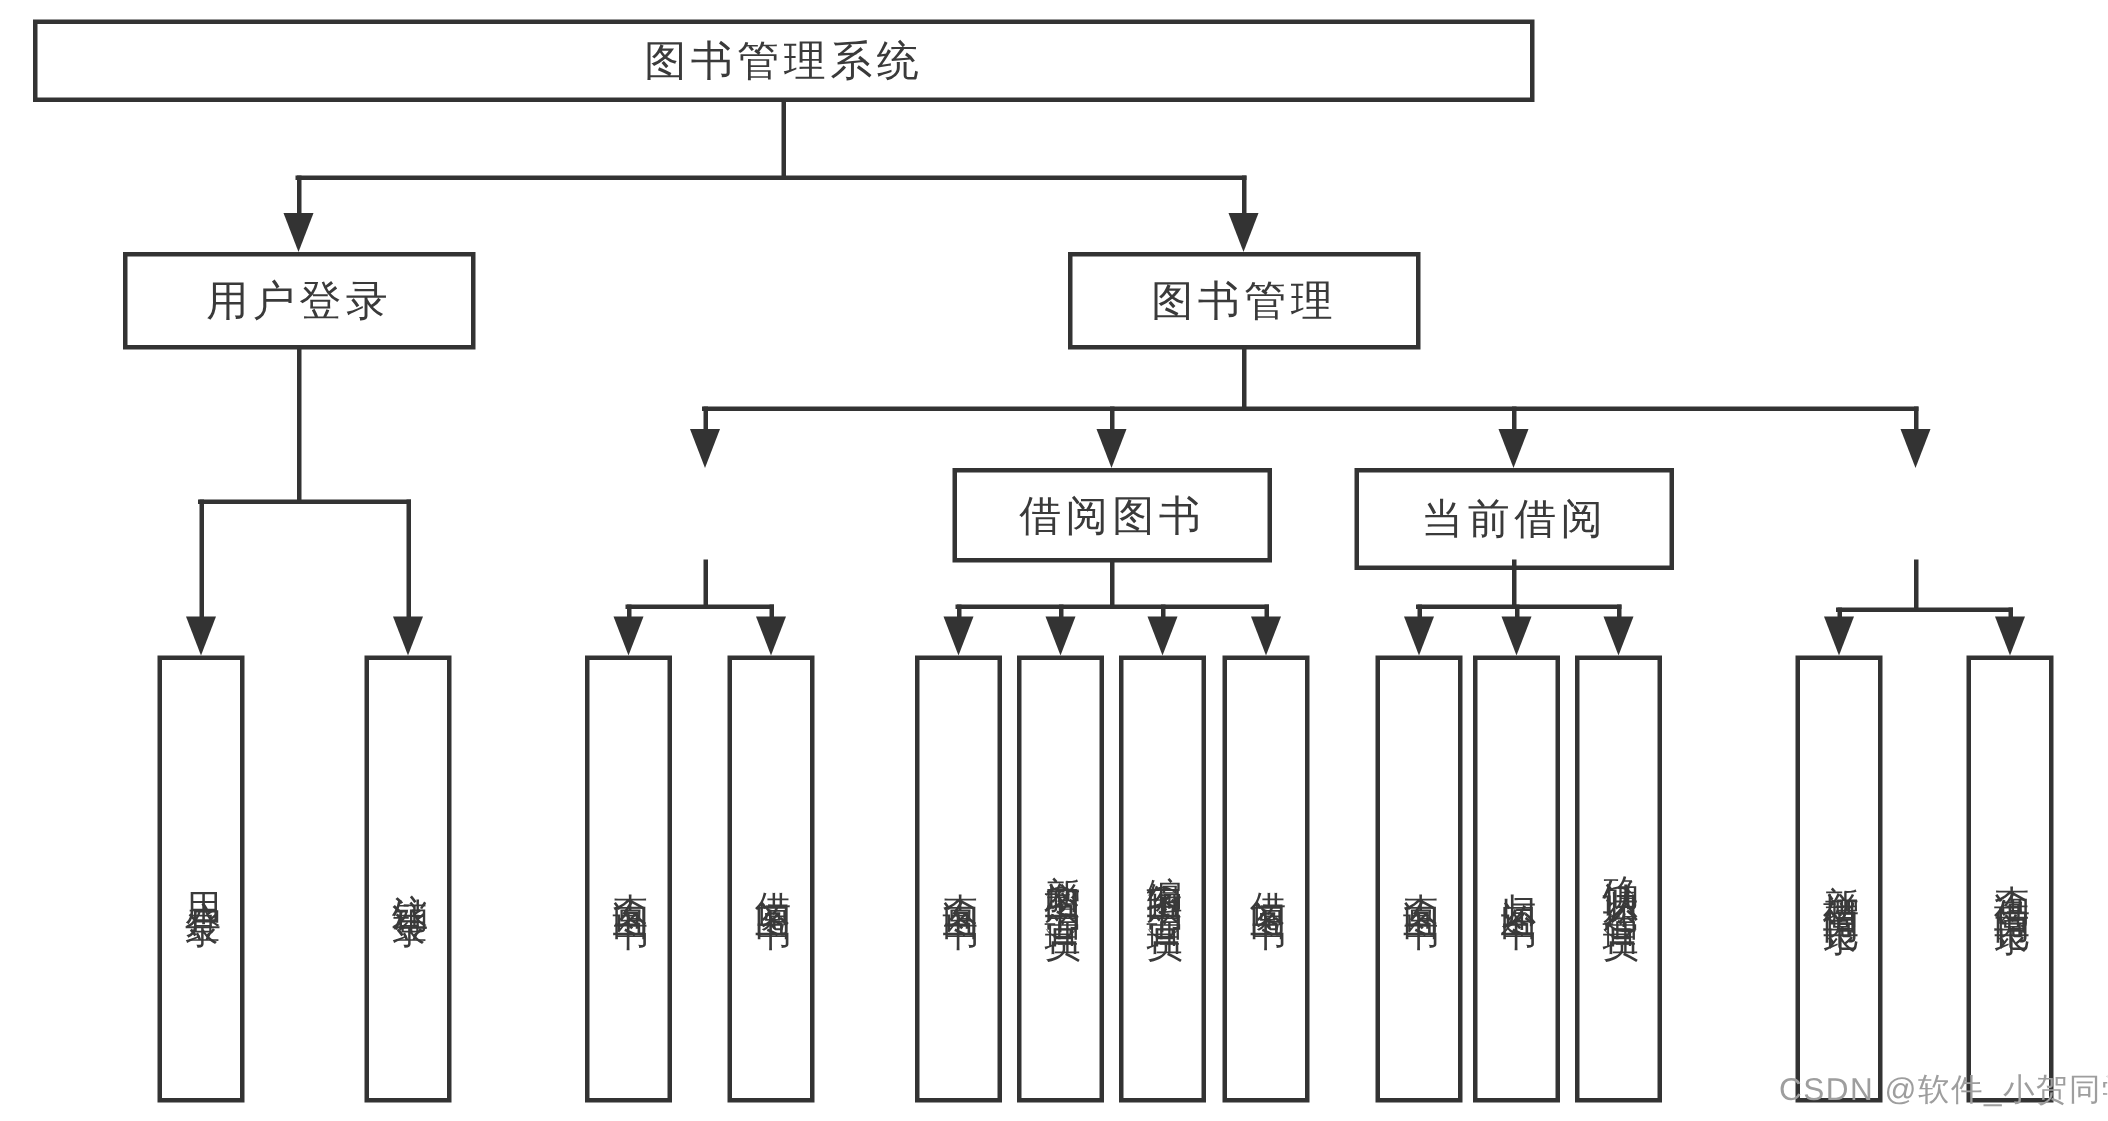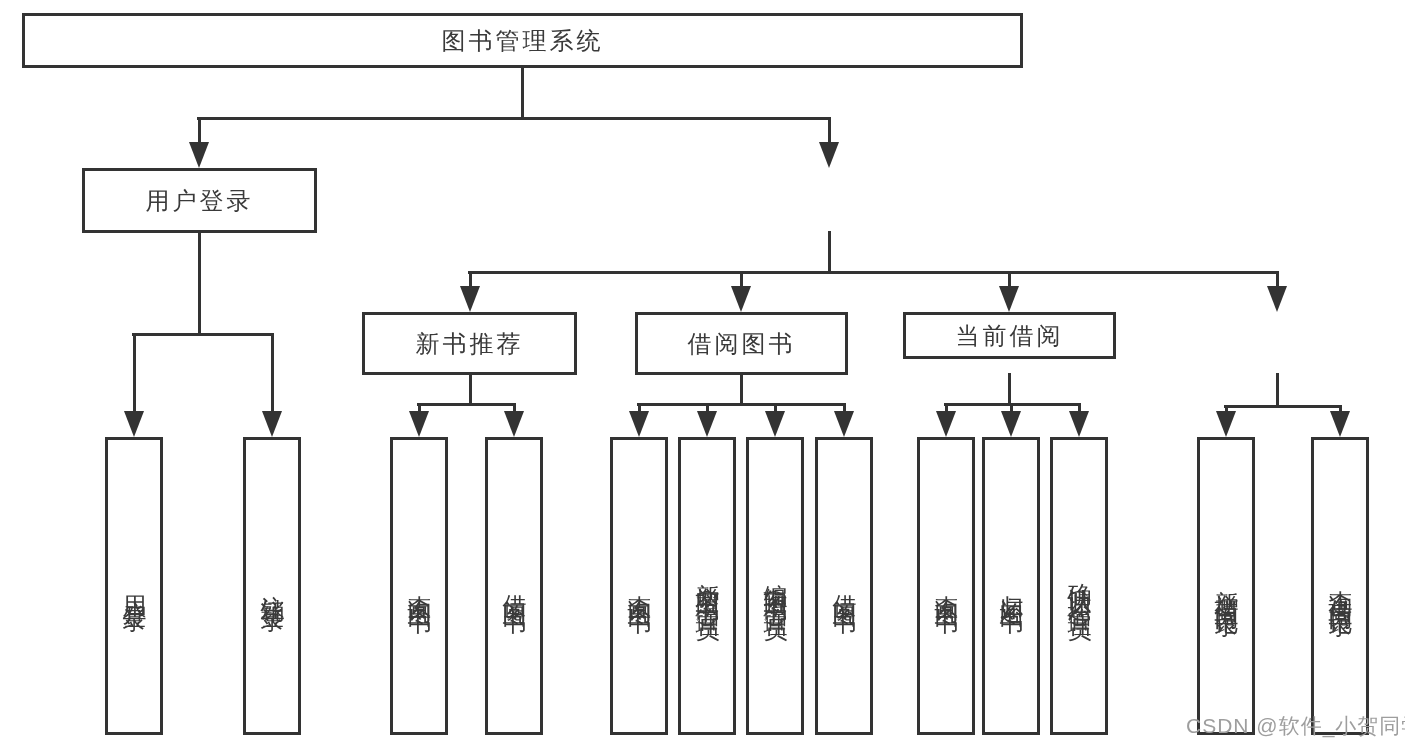--- a/index.html
+++ b/index.html
@@ -16,21 +16,21 @@
   
   .hnode {
     position:absolute;
     background:#ffffff;
     border:3px solid #333333;
     display:flex;
     align-items:center;
     justify-content:center;
   }
   .hnode .lbl {
-    font-size:24px;
+    font-size:28px;
     letter-spacing:3px;
     color:#3a3a3a;
     white-space:nowrap;
   }
   .leaf {
     position:absolute;
     top:437px;
     width:58px;
     height:298px;
     background:#ffffff;
@@ -47,21 +47,21 @@
     letter-spacing:5px;
     color:#3a3a3a;
     white-space:nowrap;
   }
   
   #b-root  { left:22px;   top:13px;  width:1001px; height:55px; }
   #b-login { left:82px;   top:168px; width:235px;  height:65px; }
   #b-mgmt  { left:712px;  top:168px; width:235px;  height:65px; }
   #b-nb    { left:362px;  top:312px; width:215px;  height:63px; }
   #b-bb    { left:635px;  top:312px; width:213px;  height:63px; }
-  #b-cb    { left:903px;  top:312px; width:213px;  height:47px; }
+  #b-cb    { left:903px;  top:312px; width:213px;  height:68px; }
   #b-br    { left:1170px; top:312px; width:215px;  height:63px; }
   #b1  { left:105px;  }
   #b2  { left:243px;  }
   #b3  { left:390px;  }
   #b4  { left:485px;  }
   #b5  { left:610px;  }
   #b6  { left:678px;  }
   #b7  { left:746px;  }
   #b8  { left:815px;  }
   #b9  { left:917px;  }
@@ -98,24 +98,24 @@
 
 <div class="stage">
 
   <div class="hnode" id="b-root">
     <span class="lbl">图书管理系统</span>
   </div>
 
   <div class="hnode" id="b-login">
     <span class="lbl">用户登录</span>
   </div>
-
-  <div class="hnode" id="b-nb">
-    <span class="lbl">新书推荐</span>
-  </div>
+  <div class="hnode" id="b-mgmt">
+    <span class="lbl">图书管理</span>
+  </div>
+
   <div class="hnode" id="b-bb">
     <span class="lbl">借阅图书</span>
   </div>
   <div class="hnode" id="b-cb">
     <span class="lbl">当前借阅</span>
   </div>
 
   <div class="leaf" id="b1">
     <span class="vlbl">用户登录</span>
   </div>

